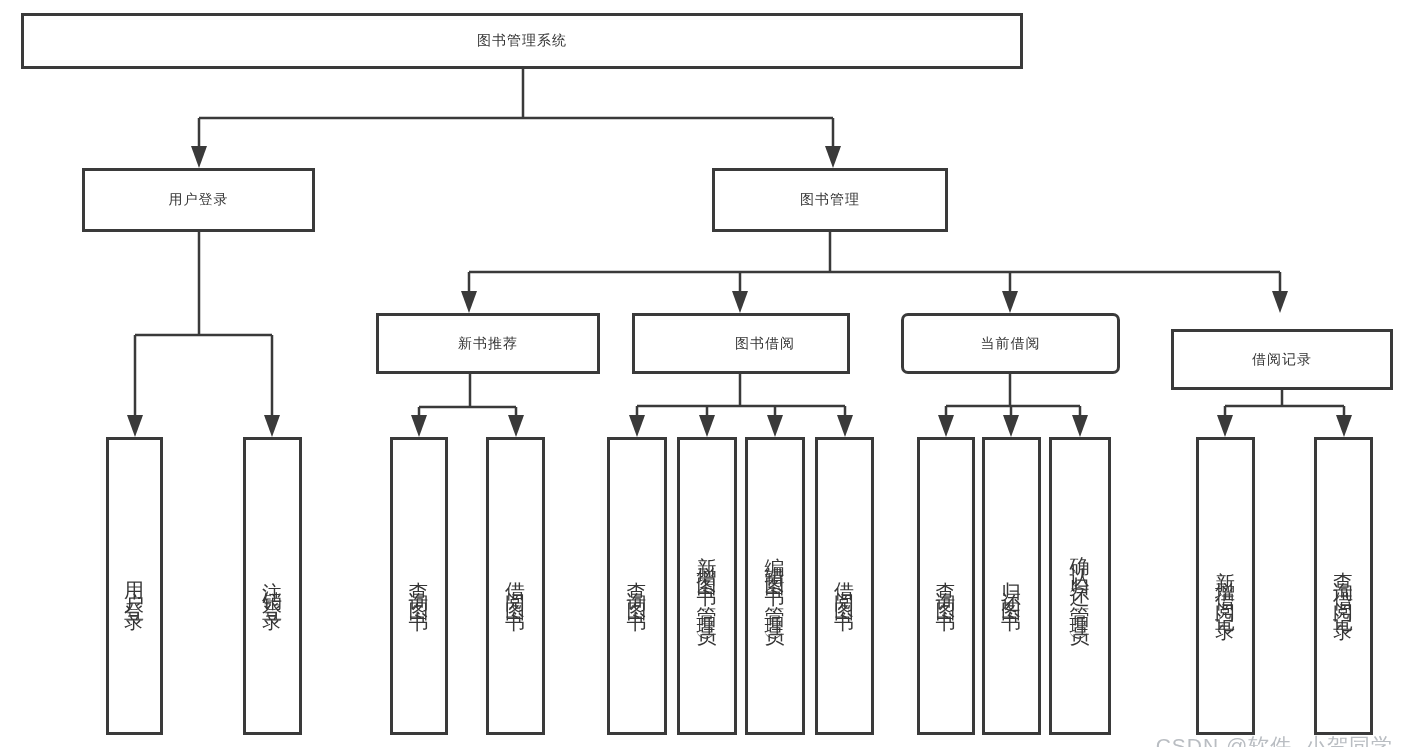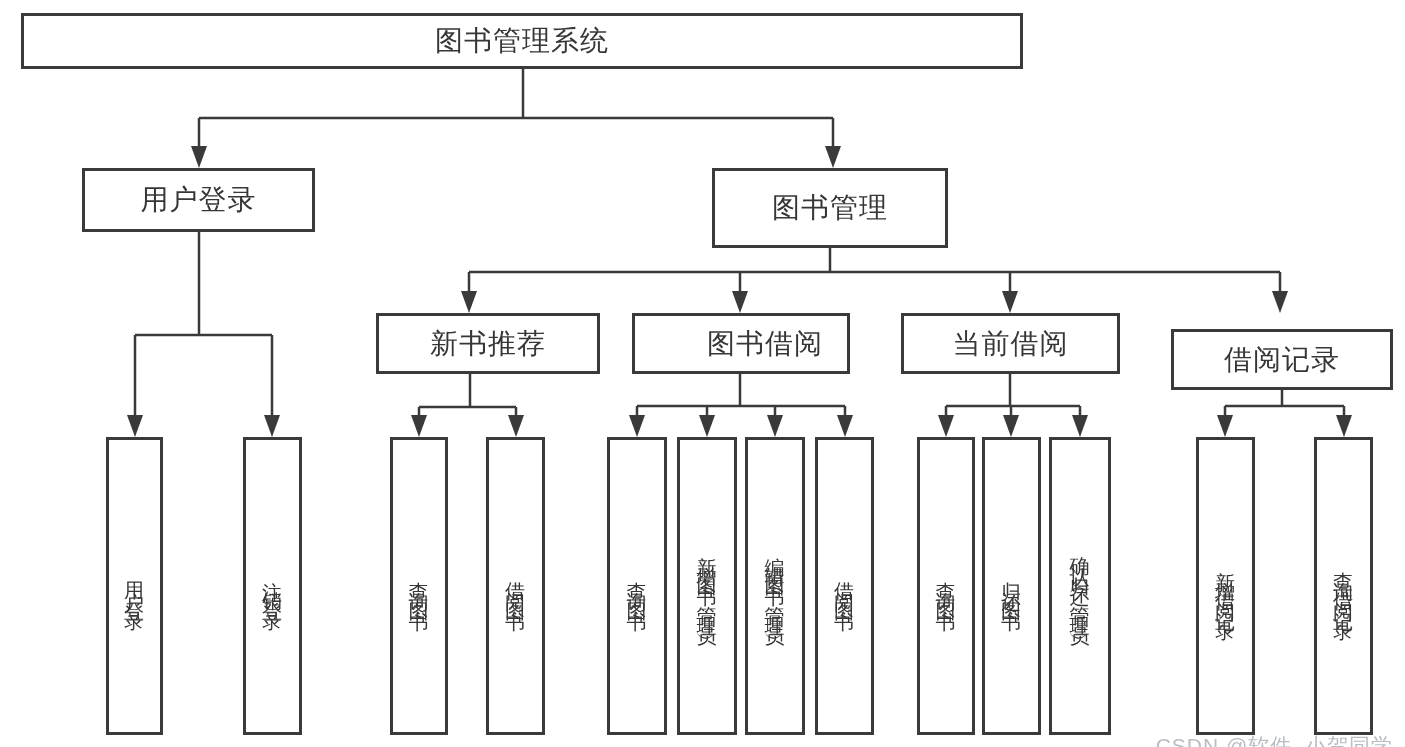--- a/index.html
+++ b/index.html
@@ -18,21 +18,21 @@
   }
   #connectors{position:absolute;left:0;top:0;width:1405px;height:747px;z-index:1;}
   #connectors path{stroke:var(--line);stroke-width:2.5;fill:none;stroke-linejoin:miter;}
   #connectors polygon{fill:var(--line);stroke:none;}
   .hbox{
     position:absolute;
     box-sizing:border-box;
     border:3px solid var(--line);
     background:#fff;
     display:flex;align-items:center;justify-content:center;
-    font-size:28px;color:var(--text);
+    font-size:14px;color:var(--text);
     letter-spacing:1px;
     z-index:2;
   }
   .vbox{
     position:absolute;
     top:437px;height:298px;
     box-sizing:border-box;
     border:3px solid var(--line);
     background:#fff;
     display:flex;align-items:center;justify-content:center;
@@ -108,25 +108,25 @@
     <g>
       <path d="M1282 374 V406 M1225 406 H1344 M1225 406 V418 M1344 406 V418"></path>
       <polygon points="1217,415 1233,415 1225,437"></polygon>
       <polygon points="1336,415 1352,415 1344,437"></polygon>
     </g>
   </svg>
 
   <div class="hbox" style="left:21px;top:13px;width:1002px;height:56px;">图书管理系统</div>
 
   <div class="hbox" style="left:82px;top:168px;width:233px;height:64px;">用户登录</div>
-  <div class="hbox" style="left:712px;top:168px;width:236px;height:80px;">图书管理</div>
+  <div class="hbox" style="left:712px;top:168px;width:236px;height:64px;">图书管理</div>
 
   <div class="hbox" style="left:376px;top:313px;width:224px;height:61px;">新书推荐</div>
   <div class="hbox" style="left:632px;top:313px;width:218px;height:61px;padding-left:48px;">图书借阅</div>
-  <div class="hbox" style="left:901px;top:313px;width:219px;height:61px;">当前借阅</div>
+  <div class="hbox" style="left:901px;top:313px;width:219px;height:61px;border-radius:7px;">当前借阅</div>
   <div class="hbox" style="left:1171px;top:313px;width:222px;height:61px;margin-top:16px;">借阅记录</div>
 
   <div class="vbox" style="left:106px;width:57px;">
     <span>用户登录</span>
   </div>
   <div class="vbox" style="left:243px;width:59px;">
     <span>注销登录</span>
   </div>
 
   <div class="vbox" style="left:390px;width:58px;">

